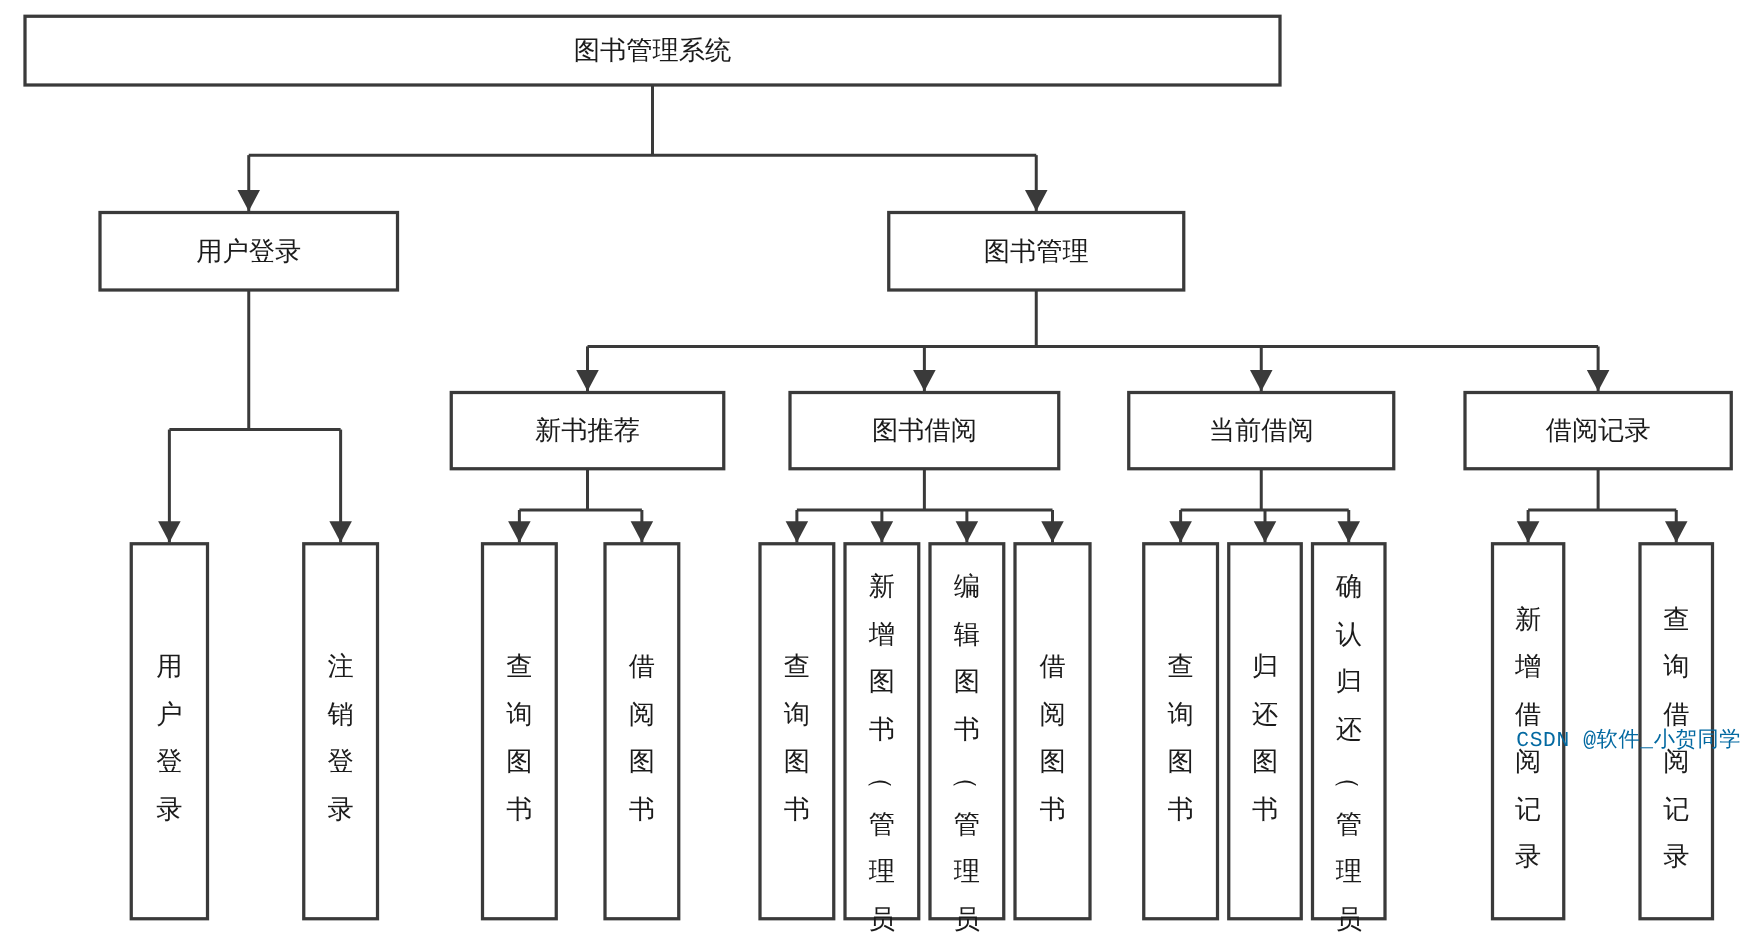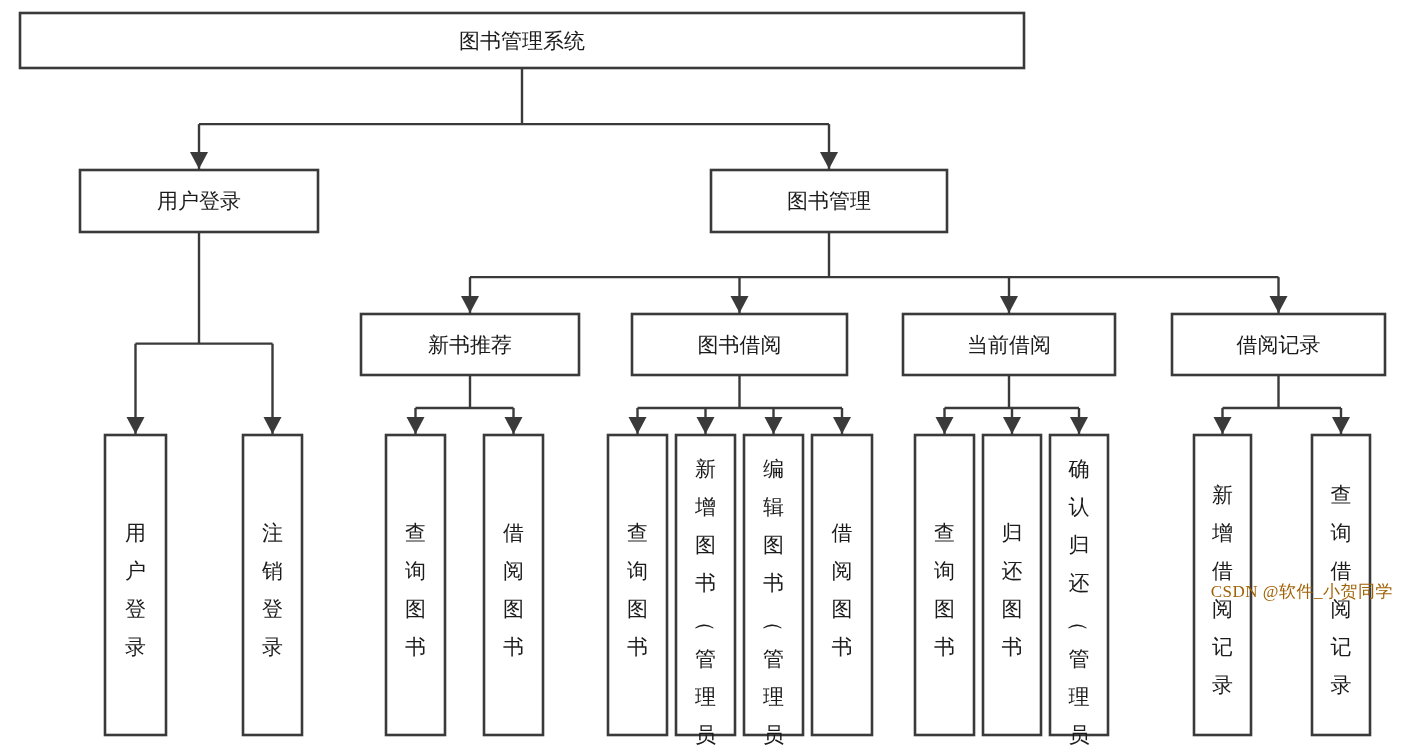--- a/index.html
+++ b/index.html
@@ -53,23 +53,23 @@
   .node-label-v {
     font-family: "DejaVu Sans", "Liberation Sans", sans-serif;
     font-size: 21px;
     fill: #1b1b1b;
     text-anchor: middle;
   }
   .watermark {
     position: absolute;
     right: 12px;
     bottom: 4px;
-    font-family: Liberation Serif, serif;
+    font-family: Liberation Mono, monospace;
     font-size: 17px;
-    color: #a16207;
+    color: #0369a1;
     letter-spacing: 0.5px;
     white-space: nowrap;
     user-select: none;
   }
 </style>
 </head>
 <body>
 
 <div id="diagram-root">
   <svg id="flow" viewBox="0 0 1405 747">

